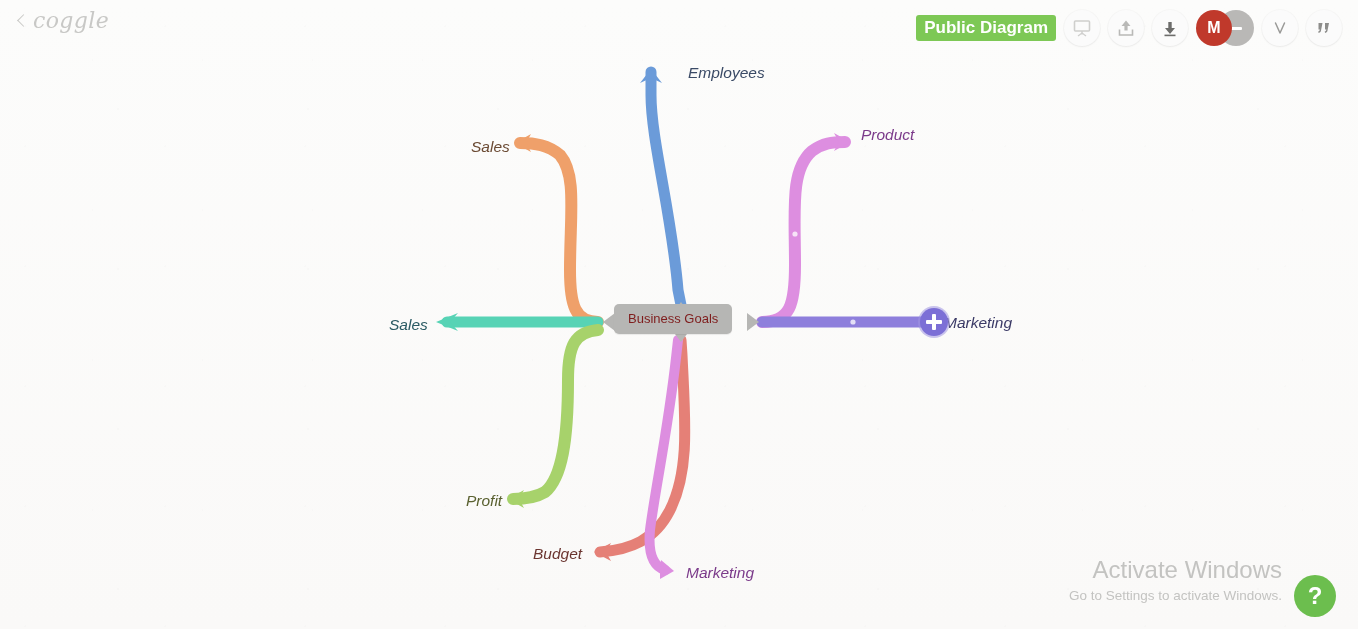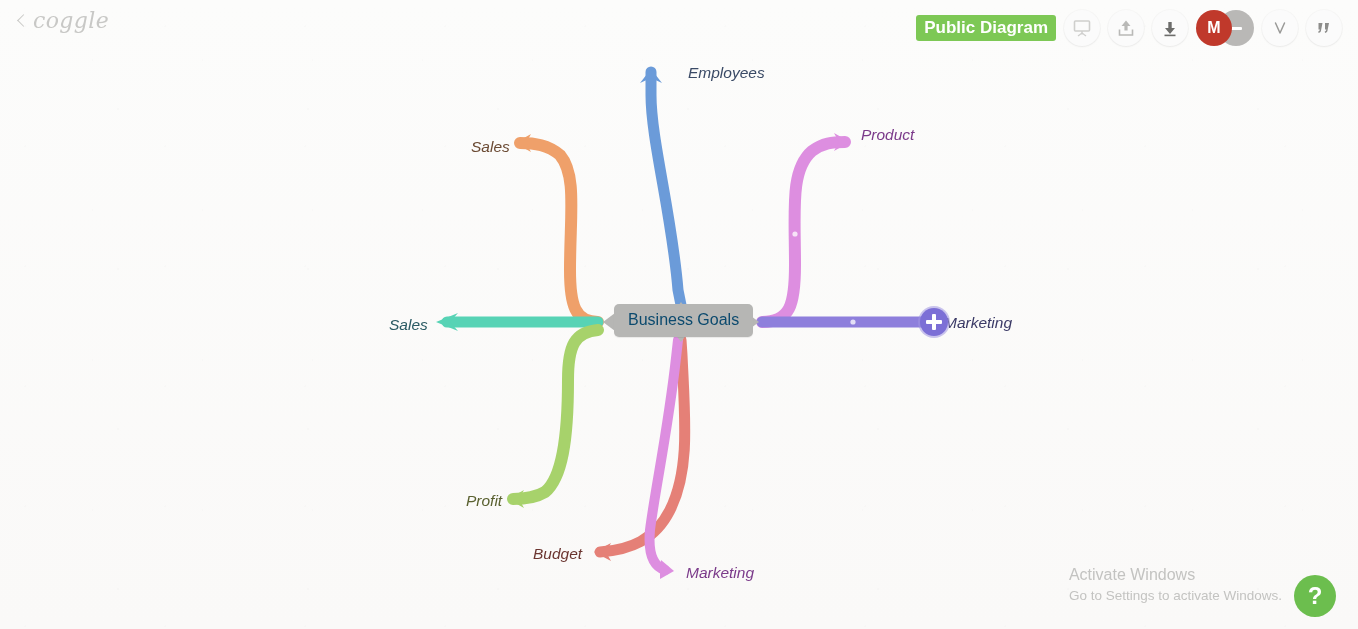--- a/index.html
+++ b/index.html
@@ -153,22 +153,22 @@
     user-select: none;
     cursor: pointer;
     z-index: 20;
     font-style: italic;
   }
 
   #root-node {
     position: absolute;
     z-index: 25;
     background: #b6b6b4;
-    color: #0c4a6e;
-    font-size: 16px;
+    color: #7f1d1d;
+    font-size: 13px;
     border-radius: 5px;
     padding: 8px 14px 9px 14px;
     line-height: 1;
     white-space: nowrap;
     cursor: pointer;
     user-select: none;
     box-shadow: 0 1px 1px rgba(0,0,0,0.07);
   }
 
   #add-button {
@@ -196,23 +196,24 @@
   #watermark {
     position: absolute;
     right: 76px;
     bottom: 24px;
     text-align: left;
     z-index: 15;
     user-select: none;
     pointer-events: none;
   }
   #wm-title {
-    font-size: 16px;
+    font-size: 24px;
     color: #c3c3c1;
     line-height: 1.25;
+    text-align: right;
   }
   #wm-sub {
     font-size: 13.5px;
     color: #c3c3c1;
     line-height: 1.3;
     margin-top: 2px;
     text-align: right;
   }
 
   #help-button {

